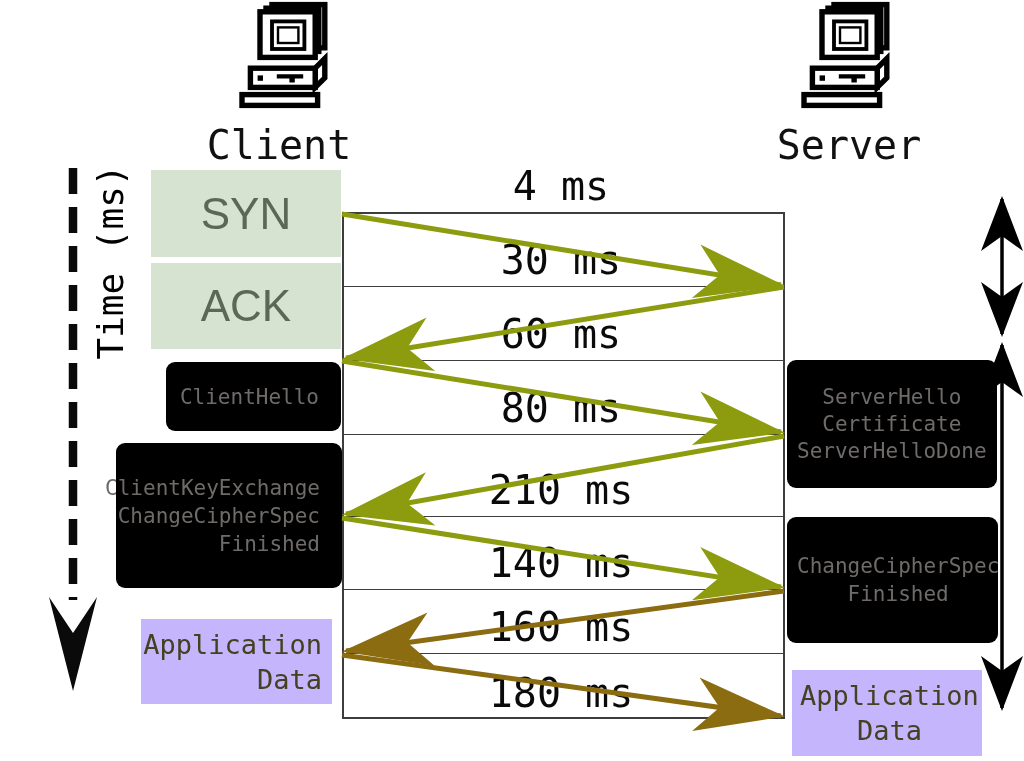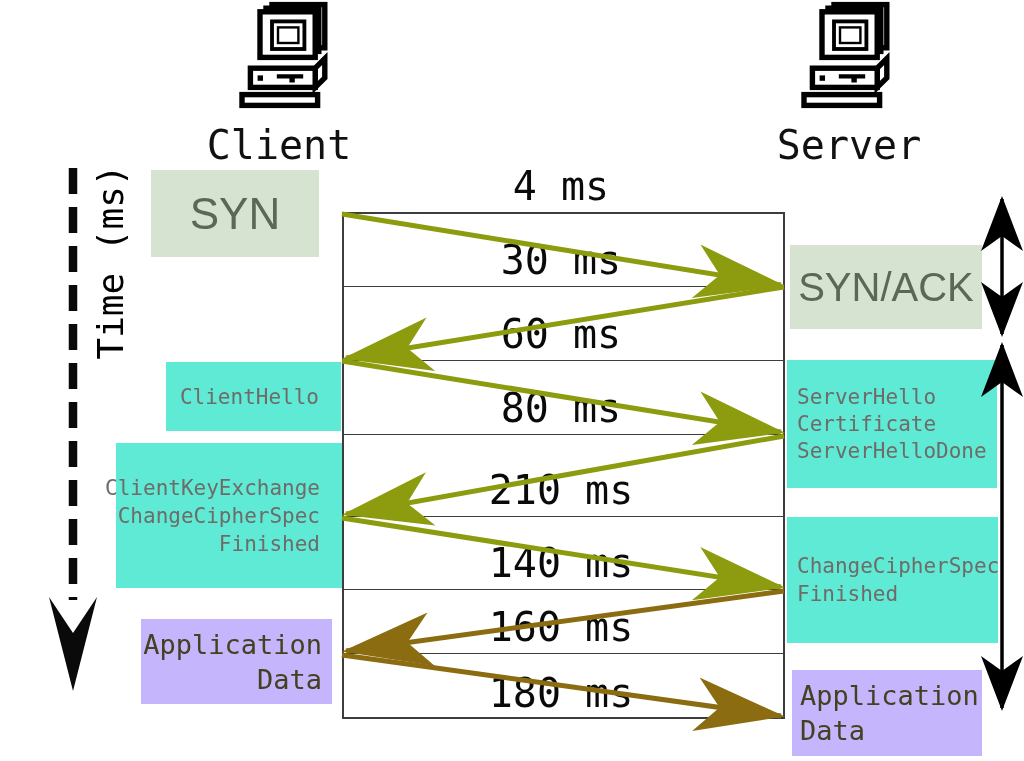--- a/index.html
+++ b/index.html
@@ -24,27 +24,27 @@
     font-size:40px;line-height:48px;color:#0a0a0a;white-space:pre;
     font-family:"DejaVu Sans Mono", monospace;
   }
   
   .msg-box{
     box-sizing:border-box;display:flex;flex-direction:column;justify-content:center;
     white-space:pre-line;
   }
   .tcp-box{background:#d6e3d0;color:#5a6856;
     font-family:"Liberation Sans", sans-serif;font-size:44px;}
-  .tls-box{background:#5eead4;color:#6f6b69;
-    font-family:"DejaVu Sans Mono", monospace;font-size:21px;line-height:28px;}
+  .tls-box{background:#000000;color:#6f6b69;
+    font-family:"DejaVu Sans Mono", monospace;font-size:21px;line-height:28px;border-radius:9px;}
   .app-box{background:#c4b5fd;color:#454020;
     font-family:"DejaVu Sans Mono", monospace;font-size:27px;line-height:35px;}
   .align-c{align-items:center;text-align:center;}
   .align-r{align-items:flex-end;text-align:right;}
-  .align-l{align-items:flex-start;text-align:left;}
+  .align-l{align-items:flex-start;text-align:center;}
   
   .rot-label{display:block;text-align:center;white-space:nowrap;}
   #time-axis-label{
     left:-34px;top:242px;width:200px;height:40px;
     transform:rotate(-90deg);font-size:36px;color:#000;
     font-family:"DejaVu Sans Mono", monospace;
   }
   #tcp-label,#tls-label{
     width:160px;height:54px;transform:rotate(90deg);
     font-family:"DejaVu Sans", sans-serif;font-size:46px;color:#000;
@@ -109,29 +109,29 @@
 
   <div class="abs tick-label" style="top:162px">4 ms</div>
   <div class="abs tick-label" style="top:236px">30 ms</div>
   <div class="abs tick-label" style="top:310px">60 ms</div>
   <div class="abs tick-label" style="top:384px">80 ms</div>
   <div class="abs tick-label" style="top:466px">210 ms</div>
   <div class="abs tick-label" style="top:539px">140 ms</div>
   <div class="abs tick-label" style="top:603px">160 ms</div>
   <div class="abs tick-label" style="top:669px">180 ms</div>
 
-  <div class="abs msg-box tcp-box align-c" style="left:107px;top:170px;width:168px;height:87px">SYN</div>
+  <div class="abs msg-box tcp-box align-c" style="left:107px;top:170px;width:190px;height:87px">SYN</div>
+  <div class="abs msg-box tcp-box align-c" style="left:107px;top:263px;width:190px;height:86px">ACK</div>
   <div class="abs msg-box tls-box align-r" style="left:122px;top:362px;width:175px;height:69px;padding-right:22px">ClientHello</div>
   <div class="abs msg-box tls-box align-r" style="left:72px;top:443px;width:226px;height:145px;padding-right:22px">ClientKeyExchange
 ChangeCipherSpec
 Finished</div>
   <div class="abs msg-box app-box align-r" style="left:97px;top:619px;width:191px;height:85px;padding-right:10px">Application
 Data</div>
 
-  <div class="abs msg-box tcp-box align-c" style="left:746px;top:245px;width:192px;height:84px;font-size:40px">SYN/ACK</div>
   <div class="abs msg-box tls-box align-l" style="left:743px;top:360px;width:210px;height:128px;padding-left:10px;line-height:27px">ServerHello
 Certificate
 ServerHelloDone</div>
   <div class="abs msg-box tls-box align-l" style="left:743px;top:517px;width:211px;height:126px;padding-left:10px">ChangeCipherSpec
 Finished</div>
   <div class="abs msg-box app-box align-l" style="left:748px;top:670px;width:190px;height:86px;padding-left:8px">Application
 Data</div>
 
   <div class="abs rot-label" id="tcp-label">TCP</div>
   <div class="abs rot-label" id="tls-label">TLS</div>

